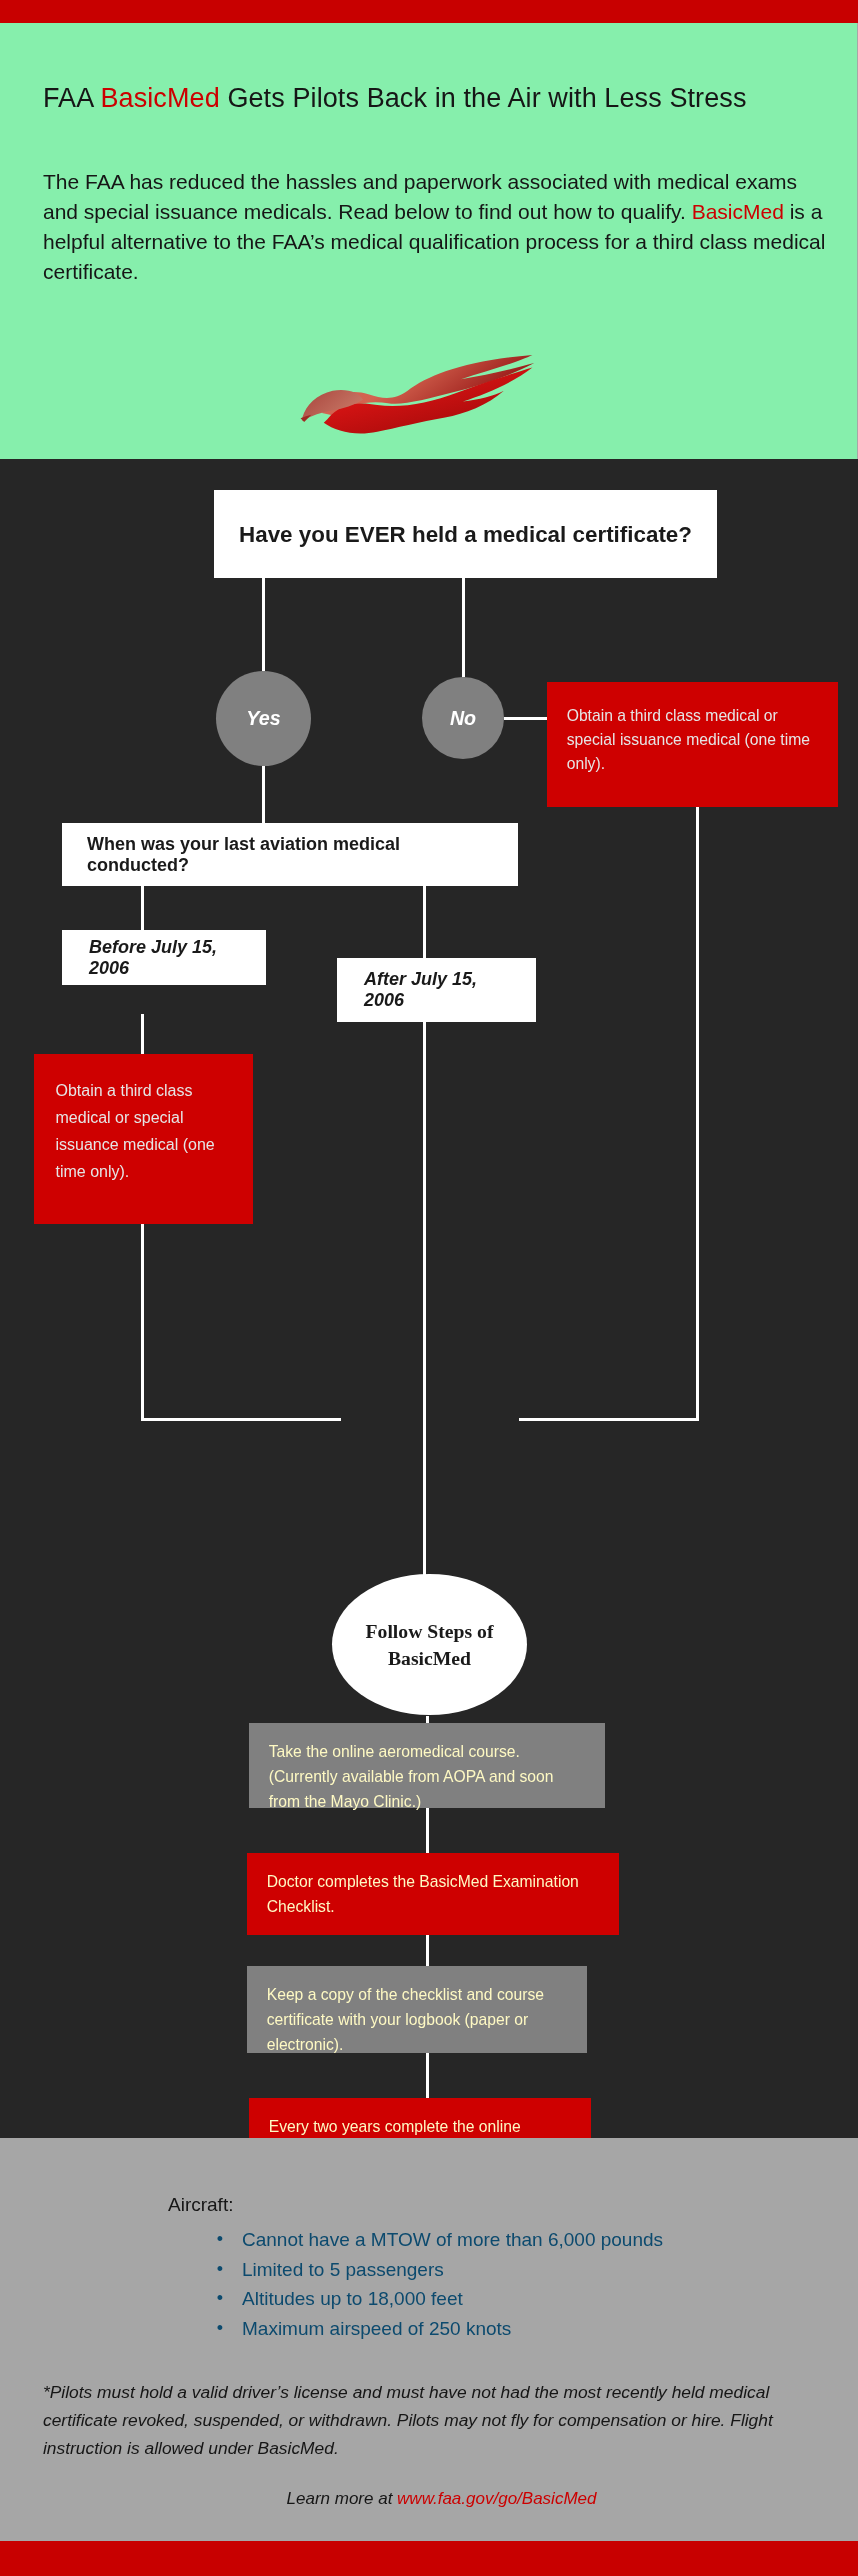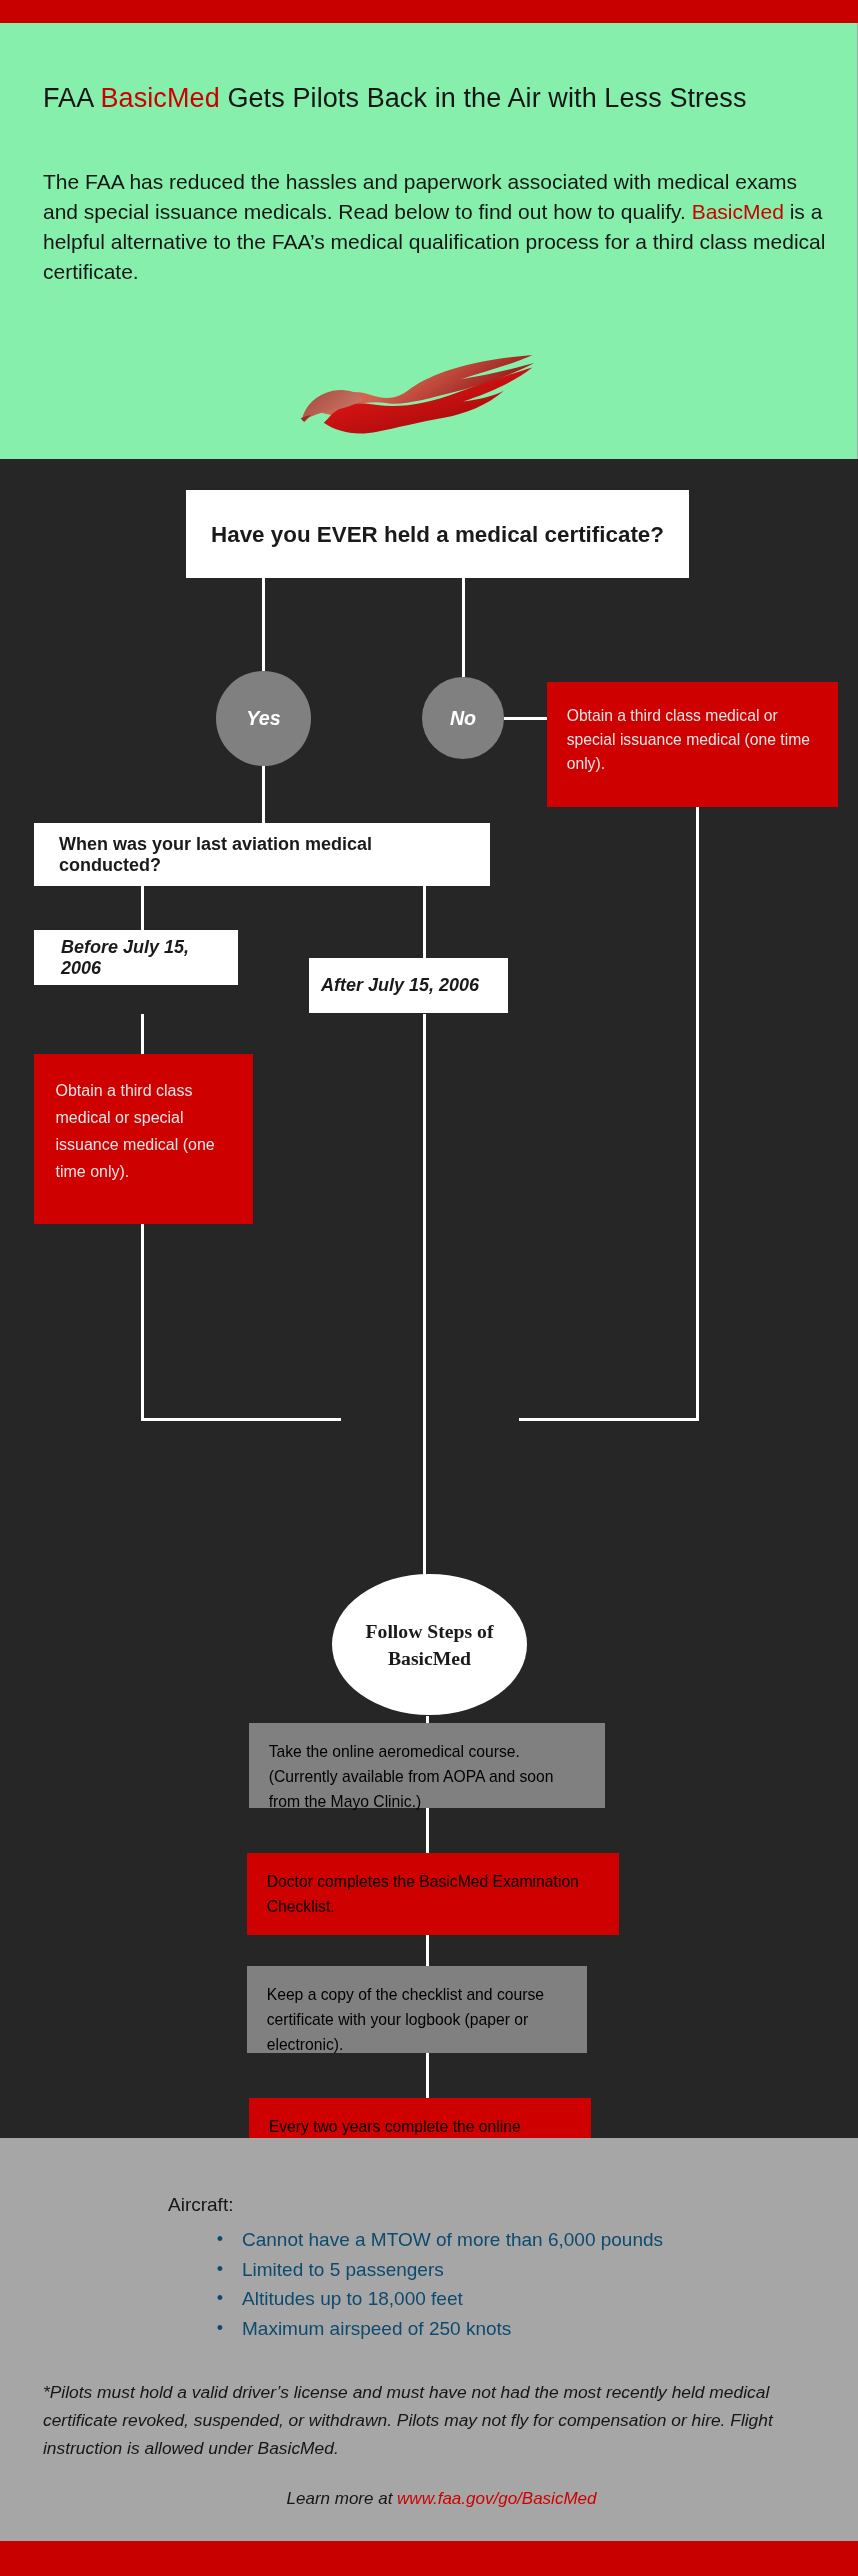--- a/index.html
+++ b/index.html
@@ -36,21 +36,21 @@
   
   .flow{position:absolute;left:0;top:459px;width:859px;height:1679px;background:#262626;}
 
   
   .ln{position:absolute;background:#ffffff;}
   .lnv{width:2.7px;}
   .lnh{height:2.7px;}
 
   
   .node{position:absolute;box-sizing:border-box;}
-  .nd-white{background:#ffffff;color:#1a1a1a;}
+  .nd-white{background:#ffffff;color:#1a1a1a;margin-left:28px;}
   .nd-red{background:#ce0000;color:#e5e5e5;}
 
   .q-main{
     left:186px;top:31px;width:503px;height:88px;
     display:flex;align-items:center;justify-content:center;text-align:center;
     font-size:22.4px;font-weight:bold;line-height:29px;padding:0 18px;
   }
   .circ{
     border-radius:50%;
     display:flex;align-items:center;justify-content:center;
@@ -69,44 +69,44 @@
     display:flex;align-items:center;
     font-size:18px;font-weight:bold;padding:0 25px;
   }
 
   .d-before{
     left:34px;top:471px;width:204px;height:55px;
     display:flex;align-items:center;
     font-size:18px;font-weight:bold;font-style:italic;padding:0 27px;
   }
   .d-after{
-    left:309px;top:499px;width:199px;height:55px;
+    left:309px;top:499px;width:199px;height:64px;
     display:flex;align-items:center;
-    font-size:18px;font-weight:bold;font-style:italic;padding:0 12px;
+    font-size:18px;font-weight:bold;font-style:italic;padding:0 27px;
   }
 
   .red-before{
     left:34px;top:595px;width:219px;height:170px;
     font-size:16px;line-height:27px;padding:23px 21.5px 0 21.5px;
   }
 
   .note{
     position:absolute;left:441px;top:620px;width:192px;
     font-size:12px;line-height:18px;font-style:italic;color:#ffffff;
   }
   .oval-shape{
     position:absolute;left:332px;top:1115px;width:195px;height:141px;
     border-radius:50%;background:#ffffff;
     display:flex;align-items:center;justify-content:center;
     text-align:center;font-size:19.7px;font-weight:bold;line-height:27px;color:#1a1a1a;font-family:Liberation Serif, serif;
   }
 
   .step{
     position:absolute;box-sizing:border-box;
-    font-size:15.7px;line-height:25px;color:#000000;
+    font-size:15.7px;line-height:25px;color:#fef9c3;
     padding:16px 19.7px 0 19.7px;
   }
   .s1{left:249px;top:1264px;width:356px;height:85px;background:#808080;}
   .s2{left:247px;top:1394px;width:372px;height:82px;background:#ce0000;}
   .s3{left:247px;top:1507px;width:340px;height:87px;background:#808080;}
   .s4{left:249px;top:1639px;width:342px;height:68px;background:#ce0000;}
   .s5{left:247px;top:1756px;width:340px;height:89px;background:#808080;}
 
   
   .footer{position:absolute;left:0;top:2138px;width:859px;height:403px;background:#a6a6a6;}

